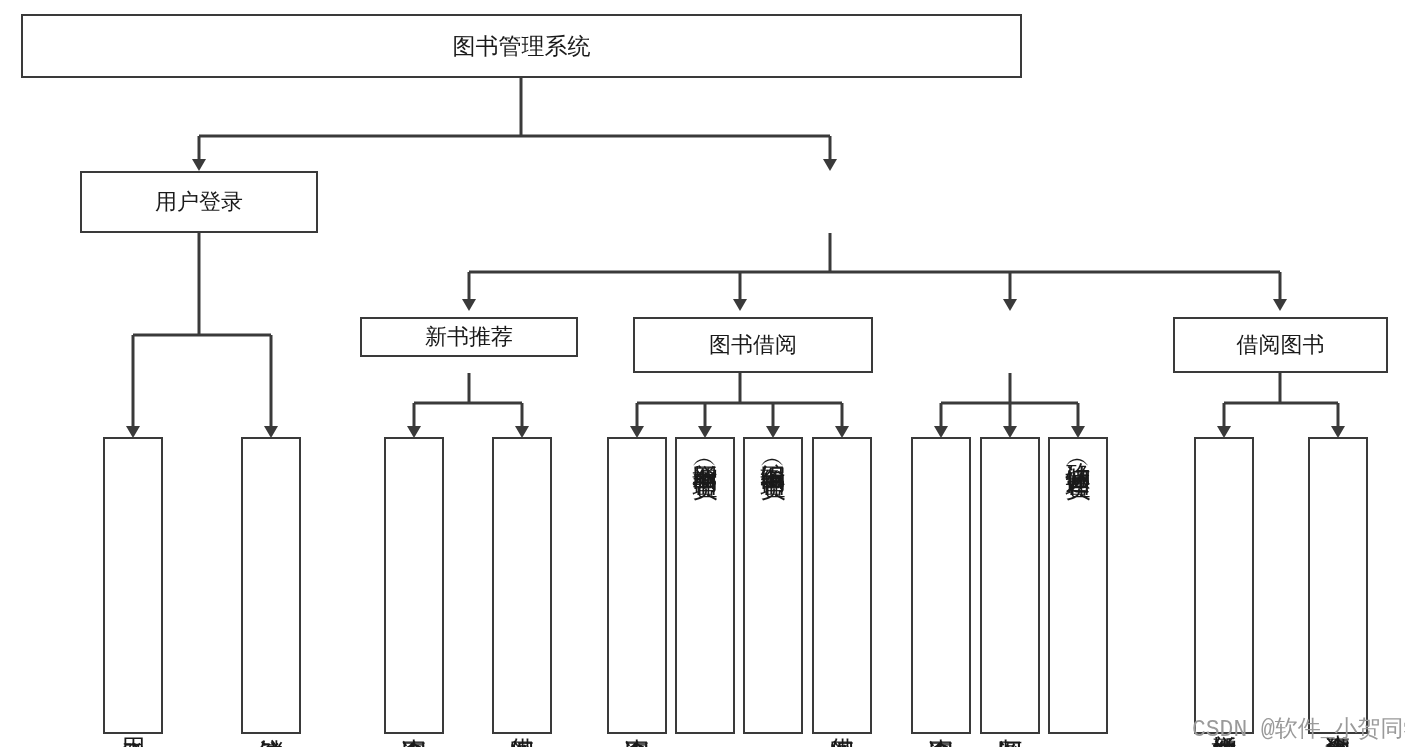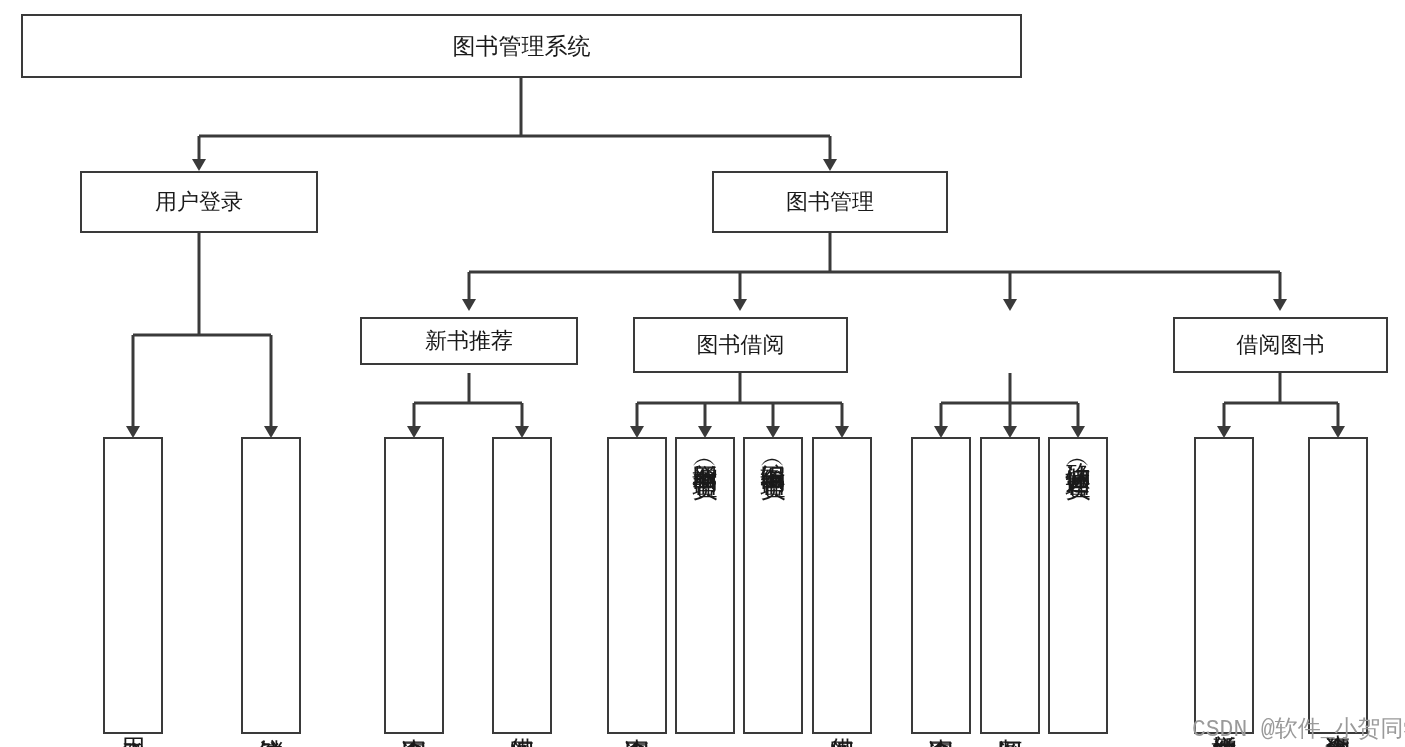--- a/index.html
+++ b/index.html
@@ -115,28 +115,25 @@
     </g>
   </svg>
 
   <div class="node root horiz" style="left:21px;top:14px;width:1001px;height:64px;">
     <span class="label">图书管理系统</span>
   </div>
 
   <div class="node horiz" style="left:80px;top:171px;width:238px;height:62px;">
     <span class="label">用户登录</span>
   </div>
-  <div class="node horiz" style="left:712px;top:171px;width:236px;height:62px;">
-    <span class="label">图书管理</span>
-  </div>
 
-  <div class="node horiz" style="left:360px;top:317px;width:218px;height:48px;align-items:center;">
+  <div class="node horiz" style="left:360px;top:317px;width:218px;height:40px;align-items:center;">
     <span class="label">新书推荐</span>
   </div>
-  <div class="node horiz" style="left:633px;top:317px;width:215px;height:56px;">
+  <div class="node horiz" style="left:633px;top:317px;width:240px;height:56px;">
     <span class="label">图书借阅</span>
   </div>
   <div class="node horiz" style="left:1173px;top:317px;width:215px;height:56px;">
     <span class="label">借阅图书</span>
   </div>
 
   <div class="node vert" style="left:103px;top:437px;width:60px;height:297px;">
     <span class="label">用户登录</span>
   </div>
   <div class="node vert" style="left:241px;top:437px;width:60px;height:297px;">

